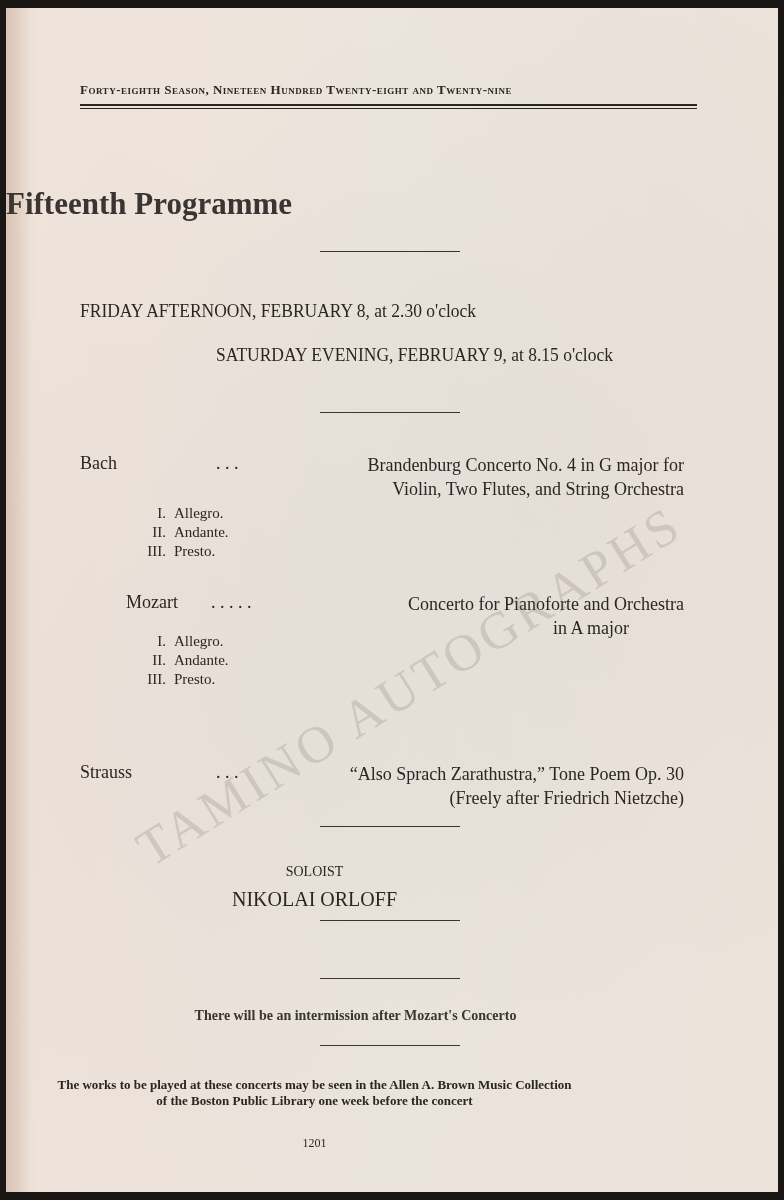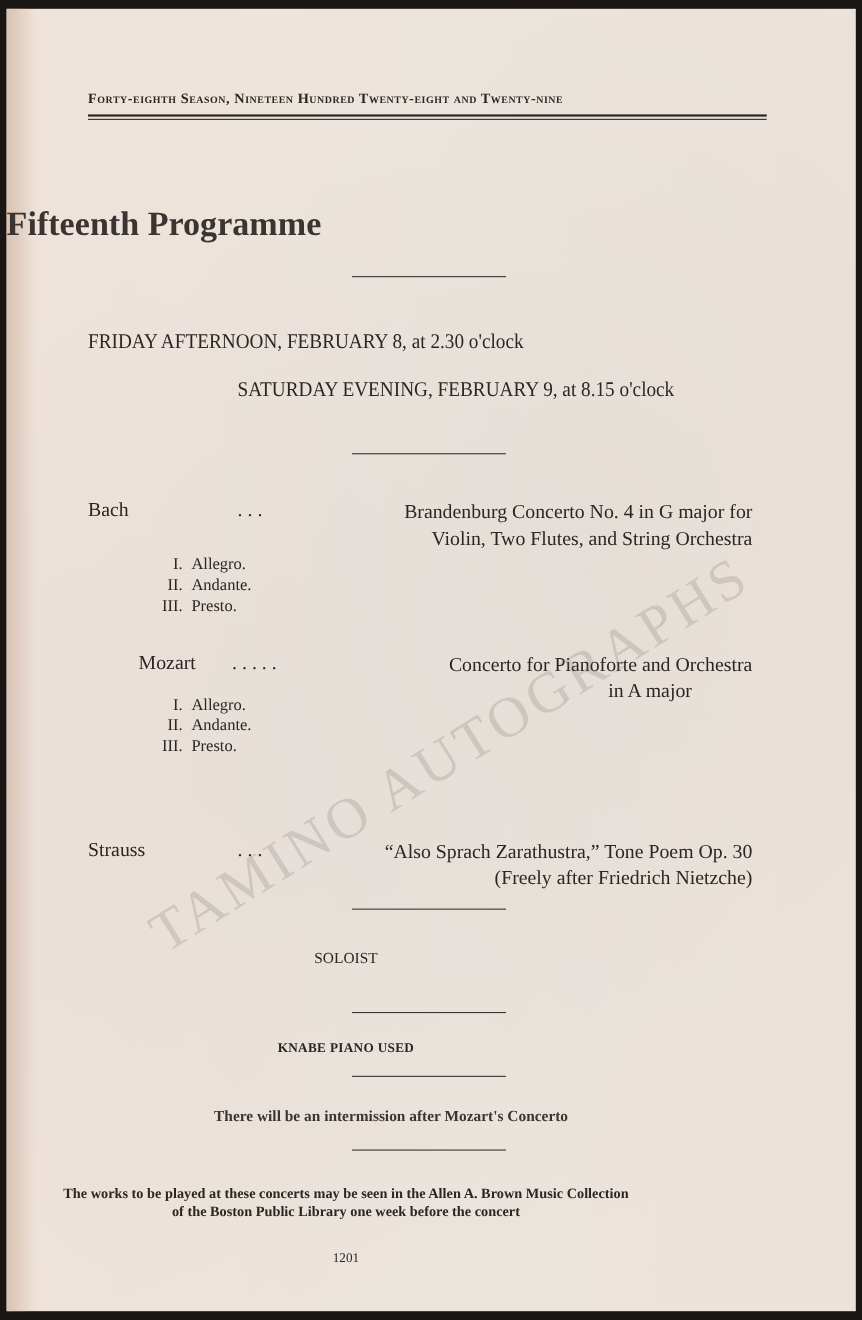--- a/index.html
+++ b/index.html
@@ -104,24 +104,24 @@
   <div class="composer" style="top:754px;">Strauss</div>
   <div class="dots" style="left:210px; top:754px;">.          .          .</div>
   <div class="work" style="top:754px;">
     <div>“Also Sprach Zarathustra,” Tone Poem Op. 30</div>
     <div>(Freely after Friedrich Nietzche)</div>
   </div>
 
   <div class="rule" style="left:314px; top:818px; width:140px;"></div>
 
   <div class="center soloist-label" style="top:856px;">SOLOIST</div>
+  <div class="center soloist-name" style="top:880px;">NIKOLAI ORLOFF</div>
 
   <div class="rule" style="left:314px; top:912px; width:140px;"></div>
 
-  <div class="center knabe" style="top:937px;">KNABE PIANO USED</div>
 
   <div class="rule" style="left:314px; top:970px; width:140px;"></div>
 
   <div class="center intermission" style="top:1000px;">There will be an intermission after Mozart's Concerto</div>
 
   <div class="rule" style="left:314px; top:1037px; width:140px;"></div>
 
   <div class="center note" style="top:1069px;">
     <div>The works to be played at these concerts may be seen in the Allen A. Brown Music Collection</div>
     <div>of the Boston Public Library one week before the concert</div>

